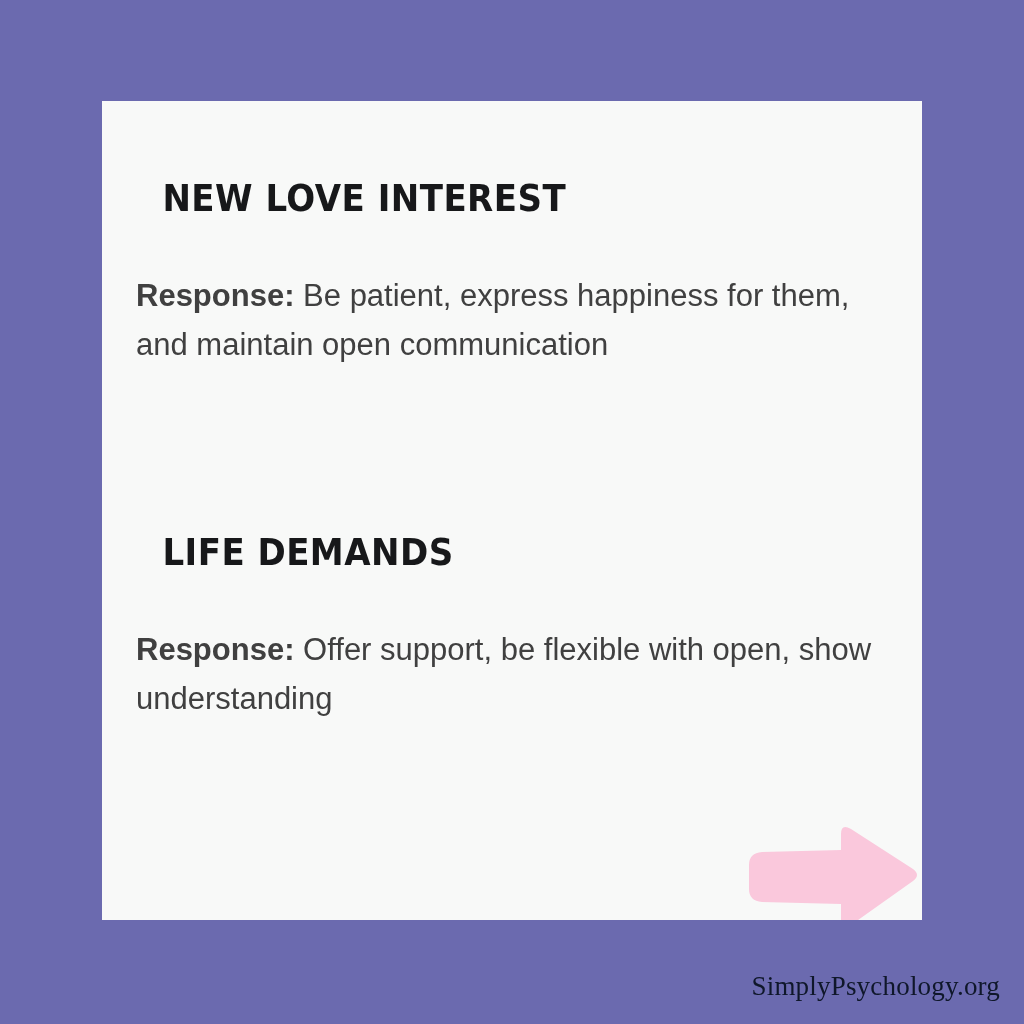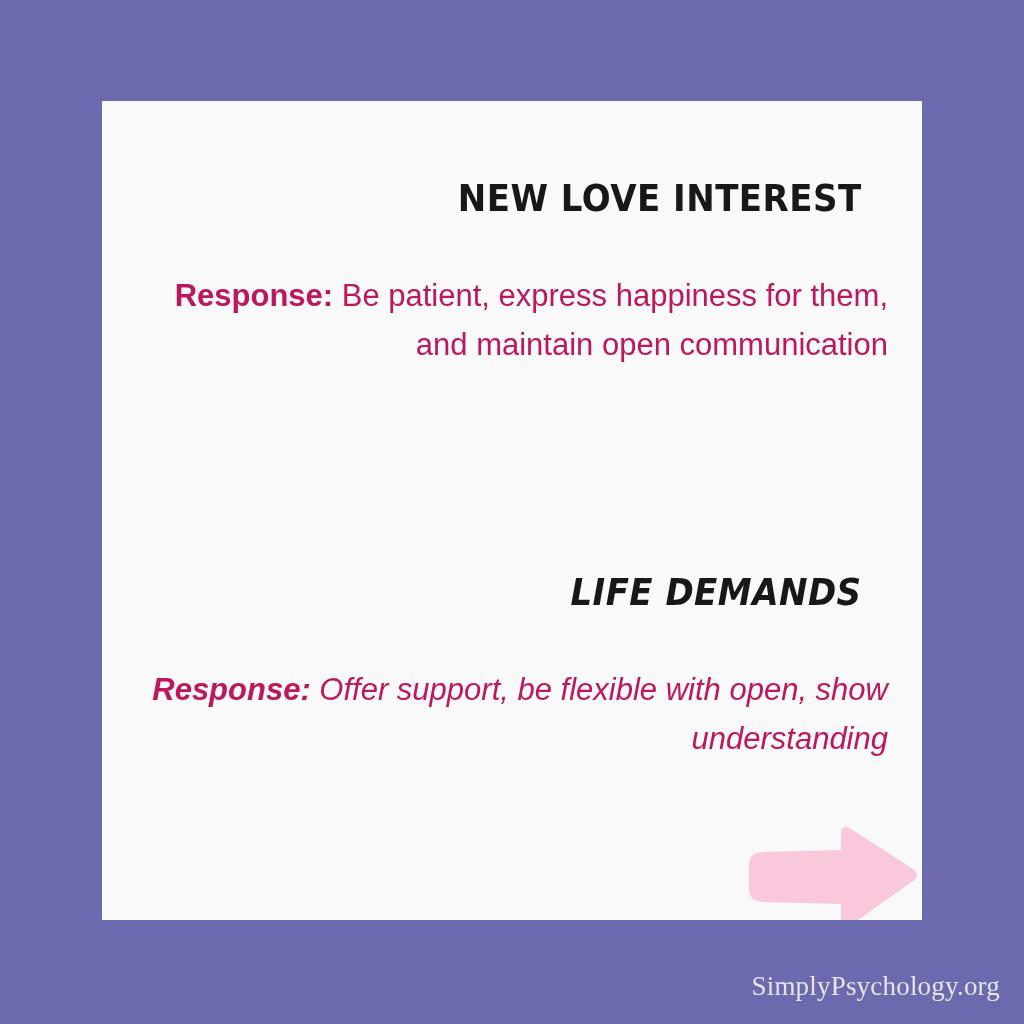--- a/index.html
+++ b/index.html
@@ -40,24 +40,24 @@
     height: 819px;
     padding: 0;
     box-sizing: border-box;
   }
 
   
   .section {
     position: absolute;
     left: 30px;
     width: 760px;
-    text-align: right;
+    text-align: left;
   }
   #section-new-love { top: 76px; }
-  #section-life-demands { top: 470px; font-style: italic; }
+  #section-life-demands { top: 430px; }
 
   .section-heading {
     font-family: "DejaVu Sans", sans-serif;
     font-weight: 700;
     font-size: 37px;
     line-height: 44px;
     letter-spacing: 0.5px;
     color: #17181A;
     margin: 0;
     text-transform: uppercase;
@@ -72,21 +72,21 @@
     color: #1B1C1E;
     margin: 16px 0 0 0;
     padding: 0 6px;
   }
 
   .section-response {
     font-family: "Liberation Sans", sans-serif;
     font-weight: 400;
     font-size: 31px;
     line-height: 49px;
-    color: #be185d;
+    color: #404040;
     margin: 50px 0 0 0;
     padding: 0 4px;
   }
   .response-label {
     font-weight: 700;
   }
 
   
   #pink-arrow {
     position: absolute;
@@ -102,21 +102,21 @@
   }
 
   
   #watermark {
     position: absolute;
     right: 24px;
     bottom: 22px;
     font-family: "Liberation Serif", serif;
     font-size: 27px;
     line-height: 32px;
-    color: #e5e5e5;
+    color: #0f172a;
     letter-spacing: 0.2px;
     white-space: nowrap;
   }
 </style>
 </head>
 <body>
 
 <div id="poster">
 
   <div id="card">

